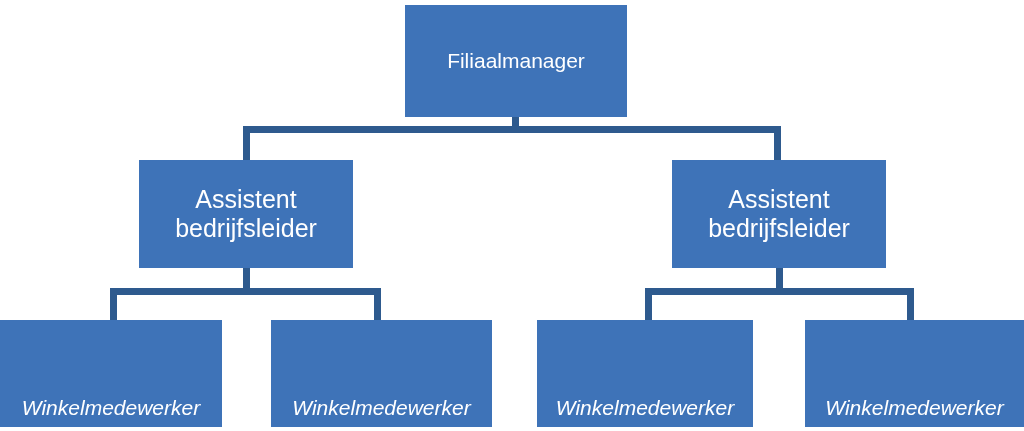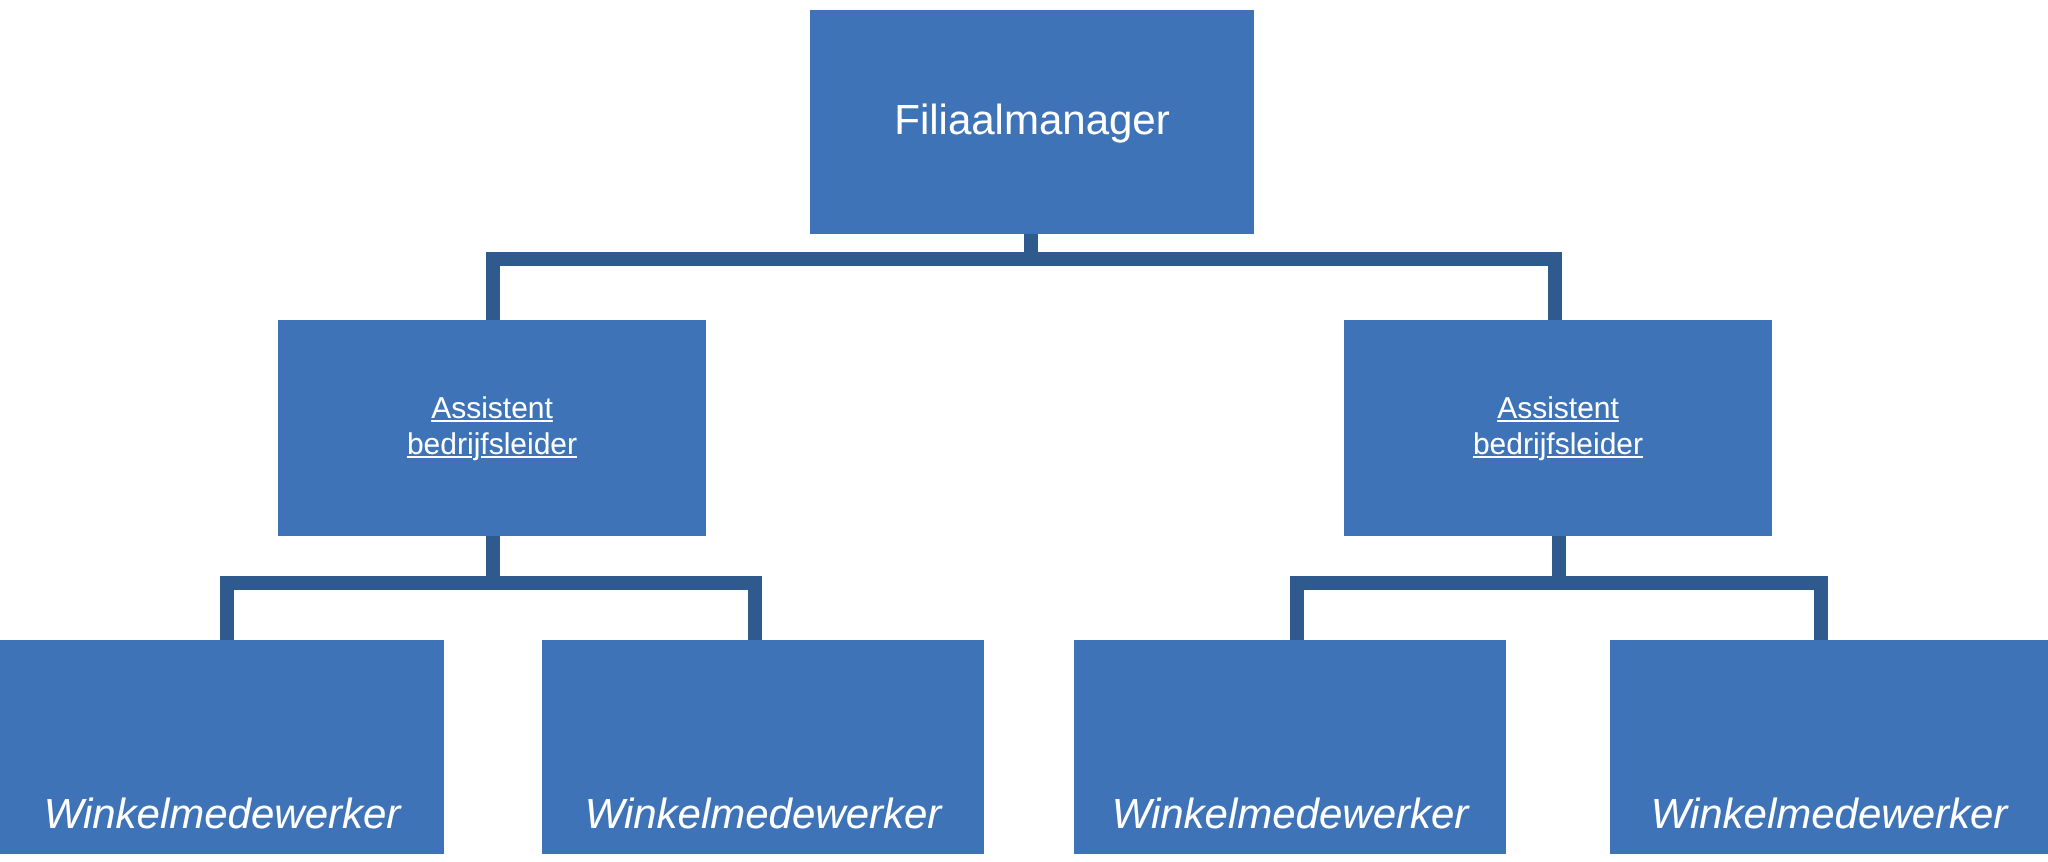--- a/index.html
+++ b/index.html
@@ -39,22 +39,21 @@
     left: 405px;
     top: 5px;
     width: 222px;
     height: 112px;
     font-size: 21px;
   }
   .level-2 {
     top: 160px;
     width: 214px;
     height: 108px;
-    font-size: 15px;
-    text-decoration: underline;
+    font-size: 25px;
   }
   .level-2.pos-left  { left: 139px; }
   .level-2.pos-right { left: 672px; }
 
   .level-3 {
     top: 320px;
     height: 107px;
     font-size: 21px;
     align-items: flex-end;
     justify-content: center;

